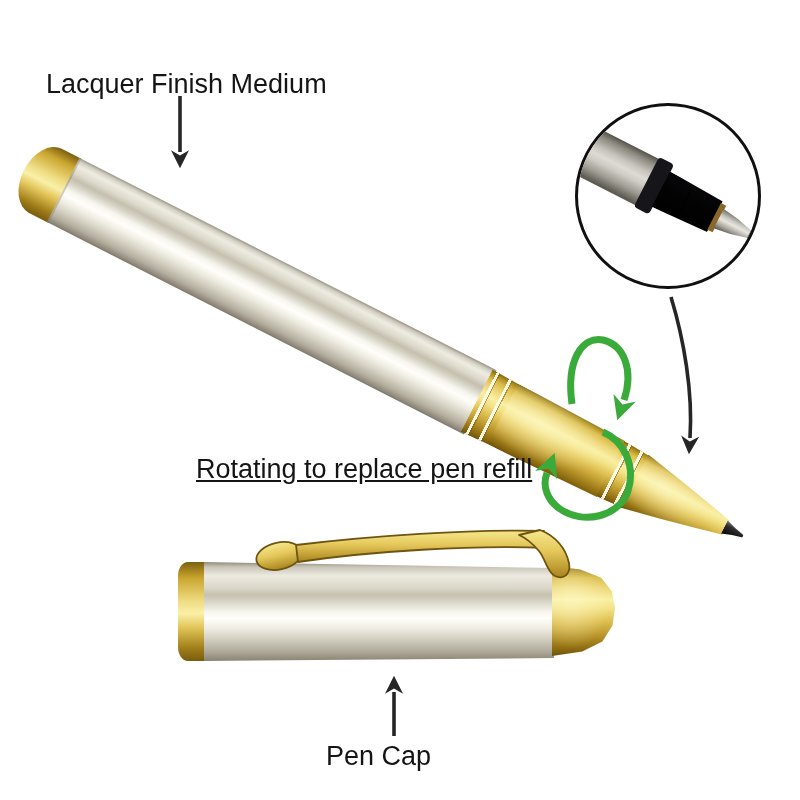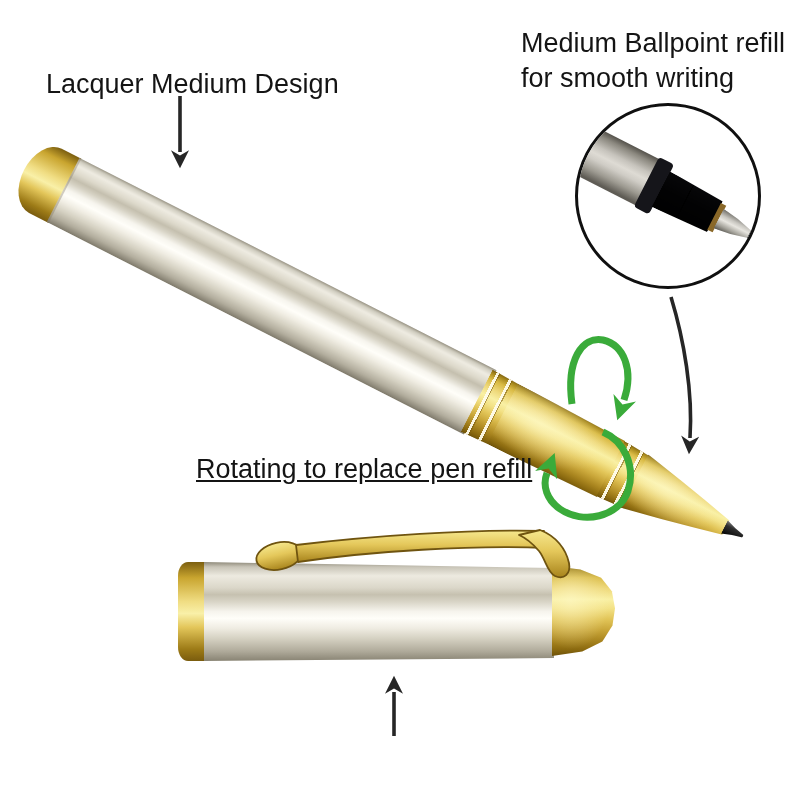--- a/index.html
+++ b/index.html
@@ -96,29 +96,26 @@
     <div class="refill">
       <div class="rf-barrel"></div>
       <div class="rf-collar"></div>
       <div class="rf-body"></div>
       <div class="rf-band"></div>
       <div class="rf-tip"></div>
       <div class="rf-point"></div>
     </div>
   </div>
 
-  <div class="label" style="left:46px;top:67px;">Lacquer Medium Design</div>
+  <div class="label" style="left:46px;top:67px;">Lacquer Finish Medium</div>
 
-  <div class="label" style="left:521px;top:26px;line-height:35px;">
-    <div>Medium Ballpoint refill</div>
-    <div>for smooth writing</div>
-  </div>
 
   <div class="label" style="left:196px;top:452px;text-decoration:underline;">Rotating to replace pen refill</div>
 
+  <div class="label" style="left:326px;top:739px;">Pen Cap</div>
 
   <svg class="overlay" viewBox="0 0 800 800">
     <defs>
       <linearGradient id="gradClip" x1="0" y1="0" x2="0" y2="1">
         <stop offset="0" stop-color="#f6e88e"></stop>
         <stop offset="0.45" stop-color="#e4c75a"></stop>
         <stop offset="1" stop-color="#a8841c"></stop>
       </linearGradient>
       <marker id="headBlack" markerUnits="strokeWidth" markerWidth="5.5" markerHeight="5" viewBox="0 0 10 10" refX="1" refY="5" orient="auto">
         <path d="M0,0 L10,5 L0,10 L3,5 Z" fill="#262626"></path>

